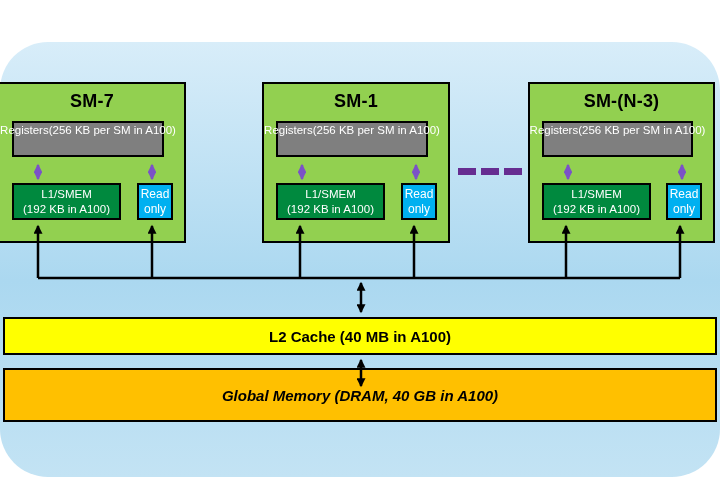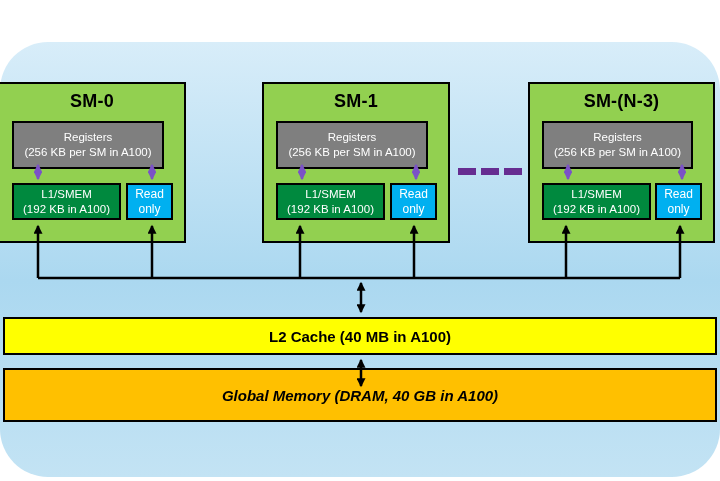--- a/index.html
+++ b/index.html
@@ -17,33 +17,33 @@
     background:var(--sm_green);border:2.5px solid var(--line_black);
   }
   .sm0{left:-2px;width:188px;}
   .sm1{left:262px;width:188px;}
   .smn{left:528px;width:187px;}
   .sm-title{
     position:absolute;left:0;right:0;top:7px;text-align:center;
     font-size:18px;font-weight:700;color:var(--text_black);letter-spacing:0.2px;
   }
   .registers{
-    position:absolute;left:12px;right:20px;top:37px;height:48px;box-sizing:border-box;
+    position:absolute;left:12px;right:20px;top:37px;height:36px;box-sizing:border-box;
     background:var(--registers_gray);border:2px solid var(--line_black);
     color:var(--text_white);text-align:center;font-size:11.5px;line-height:15px;
-    display:flex;flex-direction:column;justify-content:center;white-space:nowrap;
+    display:flex;flex-direction:row;justify-content:center;white-space:nowrap;
   }
   .l1smem{
     position:absolute;left:12px;top:99px;width:109px;height:37px;box-sizing:border-box;
     background:var(--l1_green);border:2px solid var(--line_black);
     color:var(--text_white);text-align:center;font-size:11.5px;line-height:15px;
     display:flex;flex-direction:column;justify-content:center;white-space:nowrap;
   }
   .readonly{
-    position:absolute;right:11px;top:99px;width:47px;height:37px;box-sizing:border-box;
+    position:absolute;right:11px;top:99px;width:36px;height:37px;box-sizing:border-box;
     background:var(--readonly_blue);border:2px solid var(--line_black);
     color:var(--text_white);text-align:center;font-size:12px;line-height:15px;
     display:flex;flex-direction:column;justify-content:center;white-space:nowrap;
   }
   .bar{
     position:absolute;left:3px;width:714px;box-sizing:border-box;
     border:2.5px solid var(--line_black);
     display:flex;align-items:center;justify-content:center;
     font-size:15px;font-weight:700;color:var(--text_black);
   }
@@ -56,21 +56,21 @@
   .head-purple{fill:var(--arrow_purple);}
   .dashes{stroke:var(--dash_purple);stroke-width:7px;}
 </style>
 </head>
 <body>
 
 <div id="canvas">
   <div id="panel"></div>
 
   <div class="sm sm0">
-    <div class="sm-title">SM-0</div>
+    <div class="sm-title">SM-7</div>
     <div class="registers">
       <span>Registers</span>
       <span>(256 KB per SM in A100)</span>
     </div>
     <div class="l1smem">
       <span>L1/SMEM</span>
       <span>(192 KB in A100)</span>
     </div>
     <div class="readonly">
       <span>Read</span>

